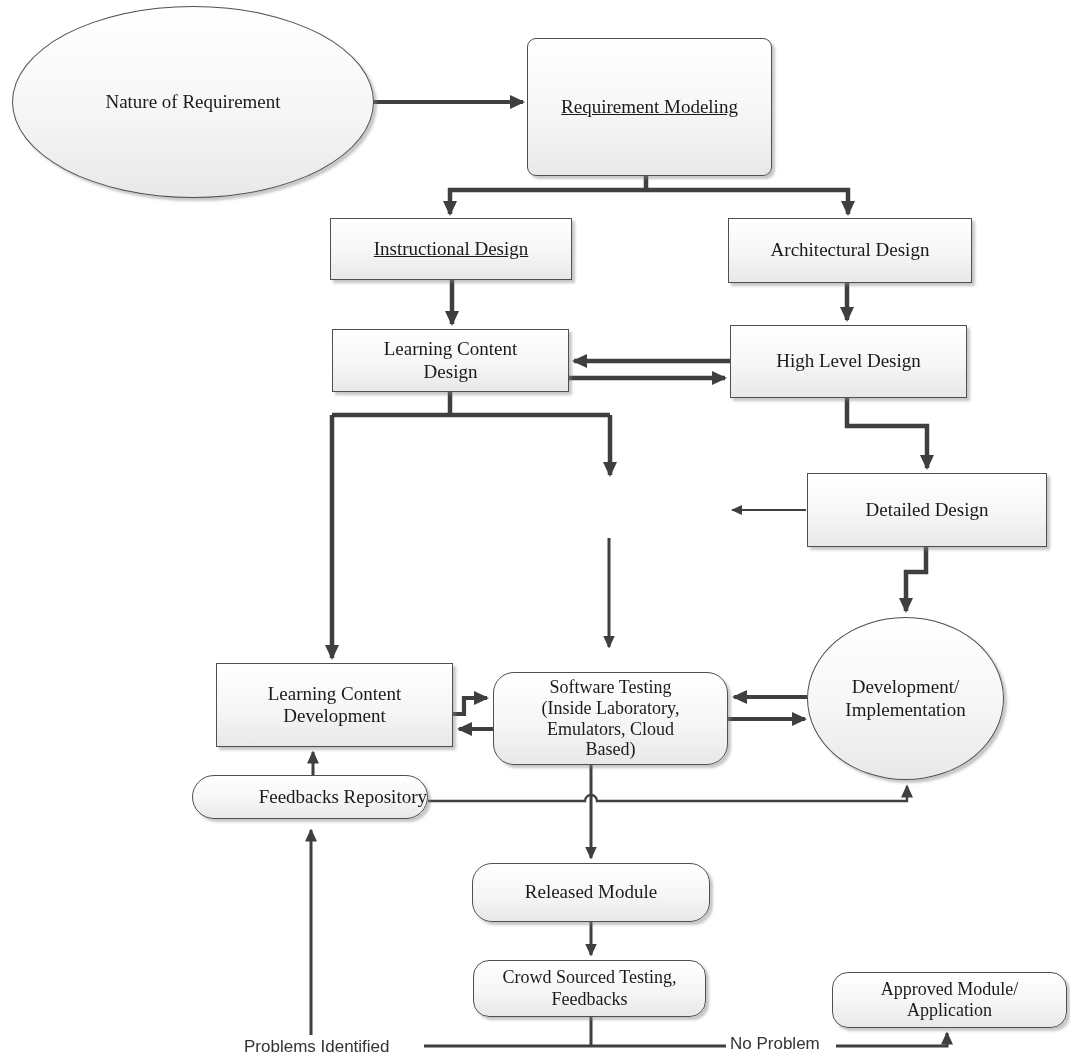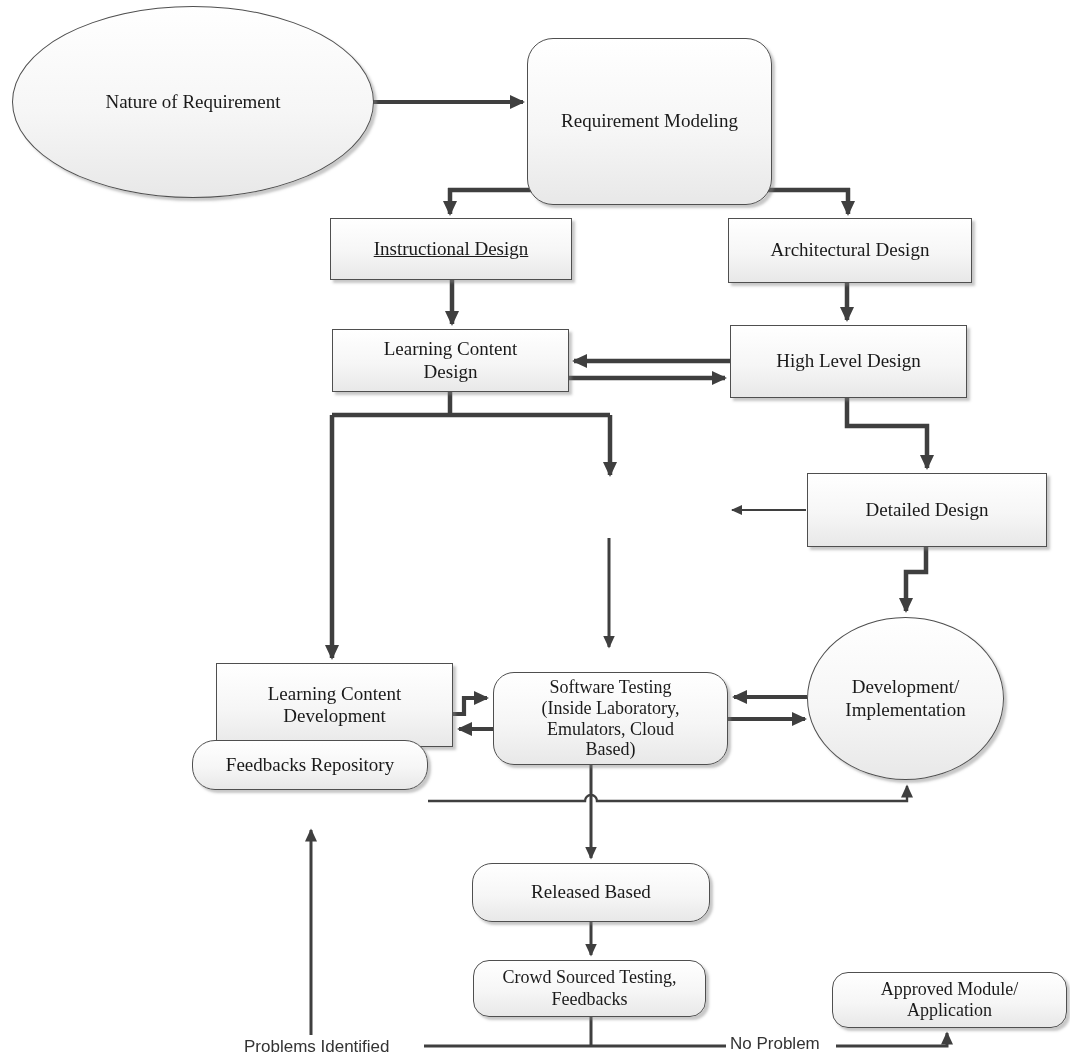--- a/index.html
+++ b/index.html
@@ -106,21 +106,21 @@
       <path d="M424,1046 L726,1046" stroke-width="3"></path>
       <path d="M311,1035 L311,830" stroke-width="3" marker-end="url(#mM)"></path>
       <path d="M836,1046 L947,1046 L947,1033" stroke-width="3" marker-end="url(#mM)"></path>
     </g>
   </svg>
 
   <div class="node ellipse" style="left:12px; top:6px; width:362px; height:192px; border-width:1.6px;">
     <span class="lbl">Nature of Requirement</span>
   </div>
 
-  <div class="node" style="left:527px; top:38px; width:245px; height:167px; border-radius:26px;">
+  <div class="node" style="left:527px; top:38px; width:245px; height:138px; border-radius:9px;text-decoration:underline;">
     <span class="lbl">Requirement Modeling</span>
   </div>
 
   <div class="node" style="left:330px; top:218px; width:242px; height:62px;text-decoration:underline;">
     <span class="lbl">Instructional Design</span>
   </div>
 
   <div class="node" style="left:728px; top:218px; width:244px; height:65px;">
     <span class="lbl">Architectural Design</span>
   </div>
@@ -149,26 +149,26 @@
 (Inside Laboratory,
 Emulators, Cloud
 Based)</span>
   </div>
 
   <div class="node ellipse" style="left:807px; top:617px; width:197px; height:163px;">
     <span class="lbl">Development/
 Implementation</span>
   </div>
 
-  <div class="node" style="left:192px; top:740px; width:236px; height:50px; border-radius:23px;">
+  <div class="node" style="left:192px; top:775px; width:236px; height:44px; border-radius:23px;text-align:right;">
     <span class="lbl">Feedbacks Repository</span>
   </div>
 
   <div class="node" style="left:472px; top:863px; width:238px; height:59px; border-radius:20px;">
-    <span class="lbl">Released Based</span>
+    <span class="lbl">Released Module</span>
   </div>
 
   <div class="node" style="left:473px; top:960px; width:233px; height:57px; border-radius:16px; font-size:18px;align-items:center;">
     <span class="lbl">Crowd Sourced Testing,
 Feedbacks</span>
   </div>
 
   <div class="node" style="left:832px; top:972px; width:235px; height:56px; border-radius:16px; font-size:18px;text-align:center;">
     <span class="lbl">Approved Module/
 Application</span>

